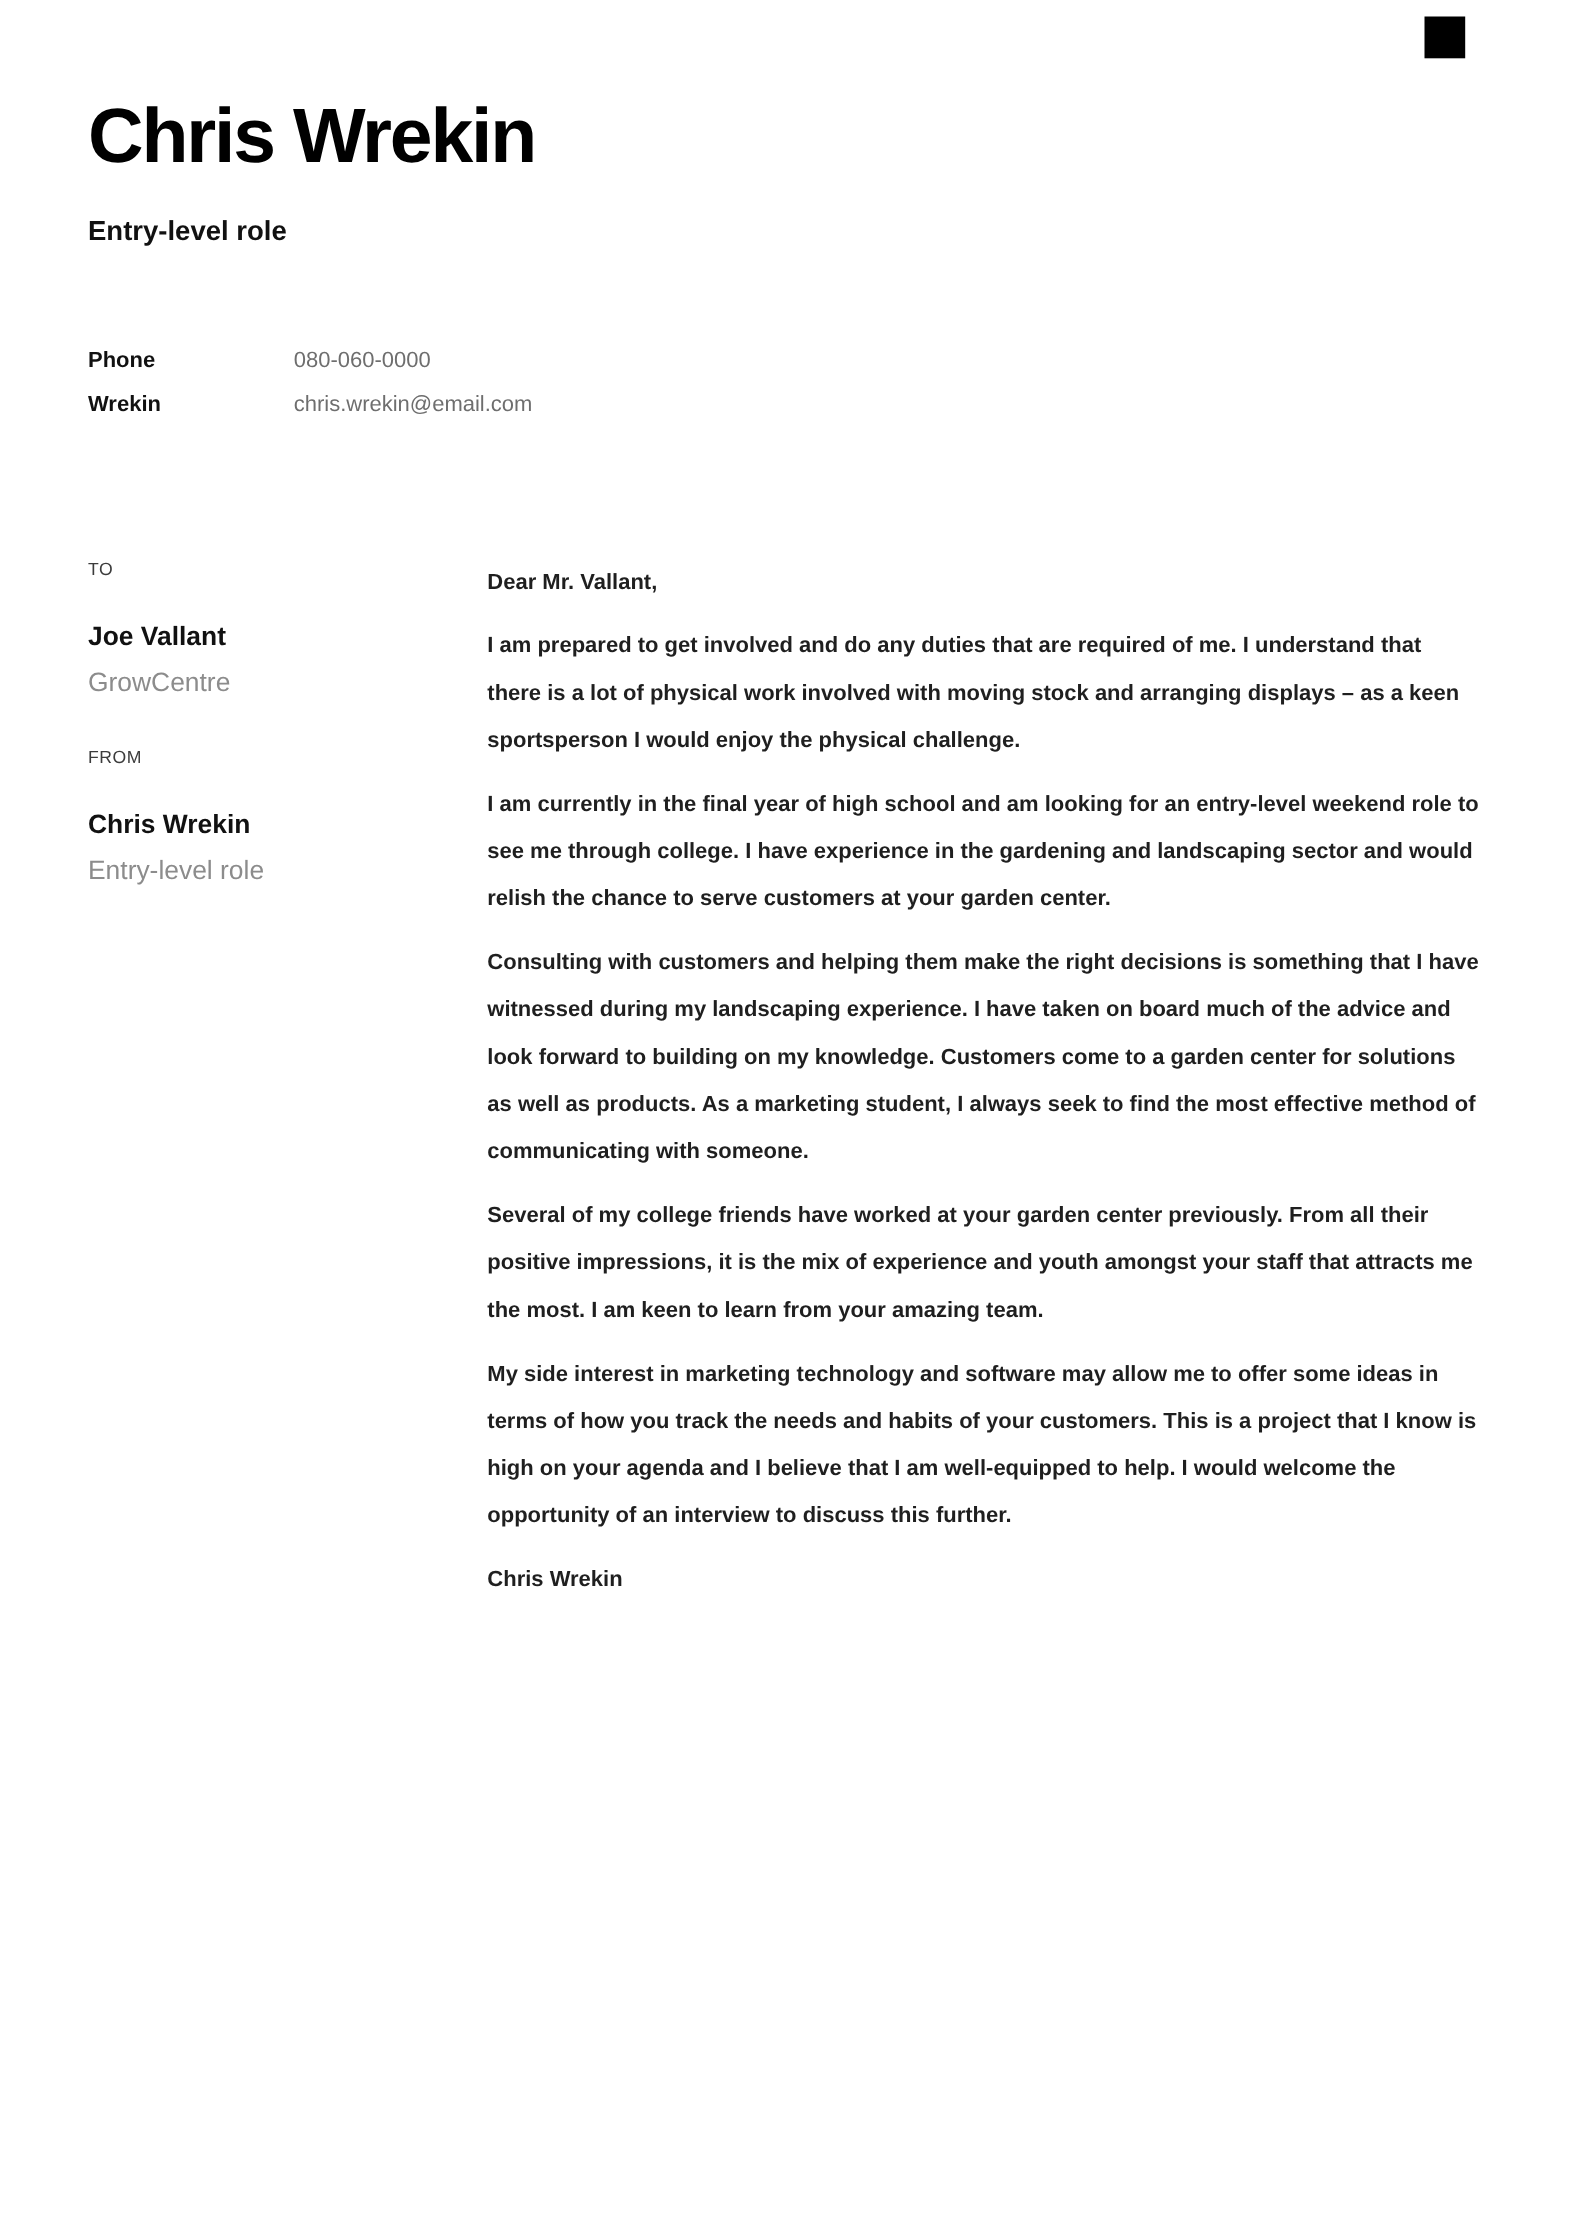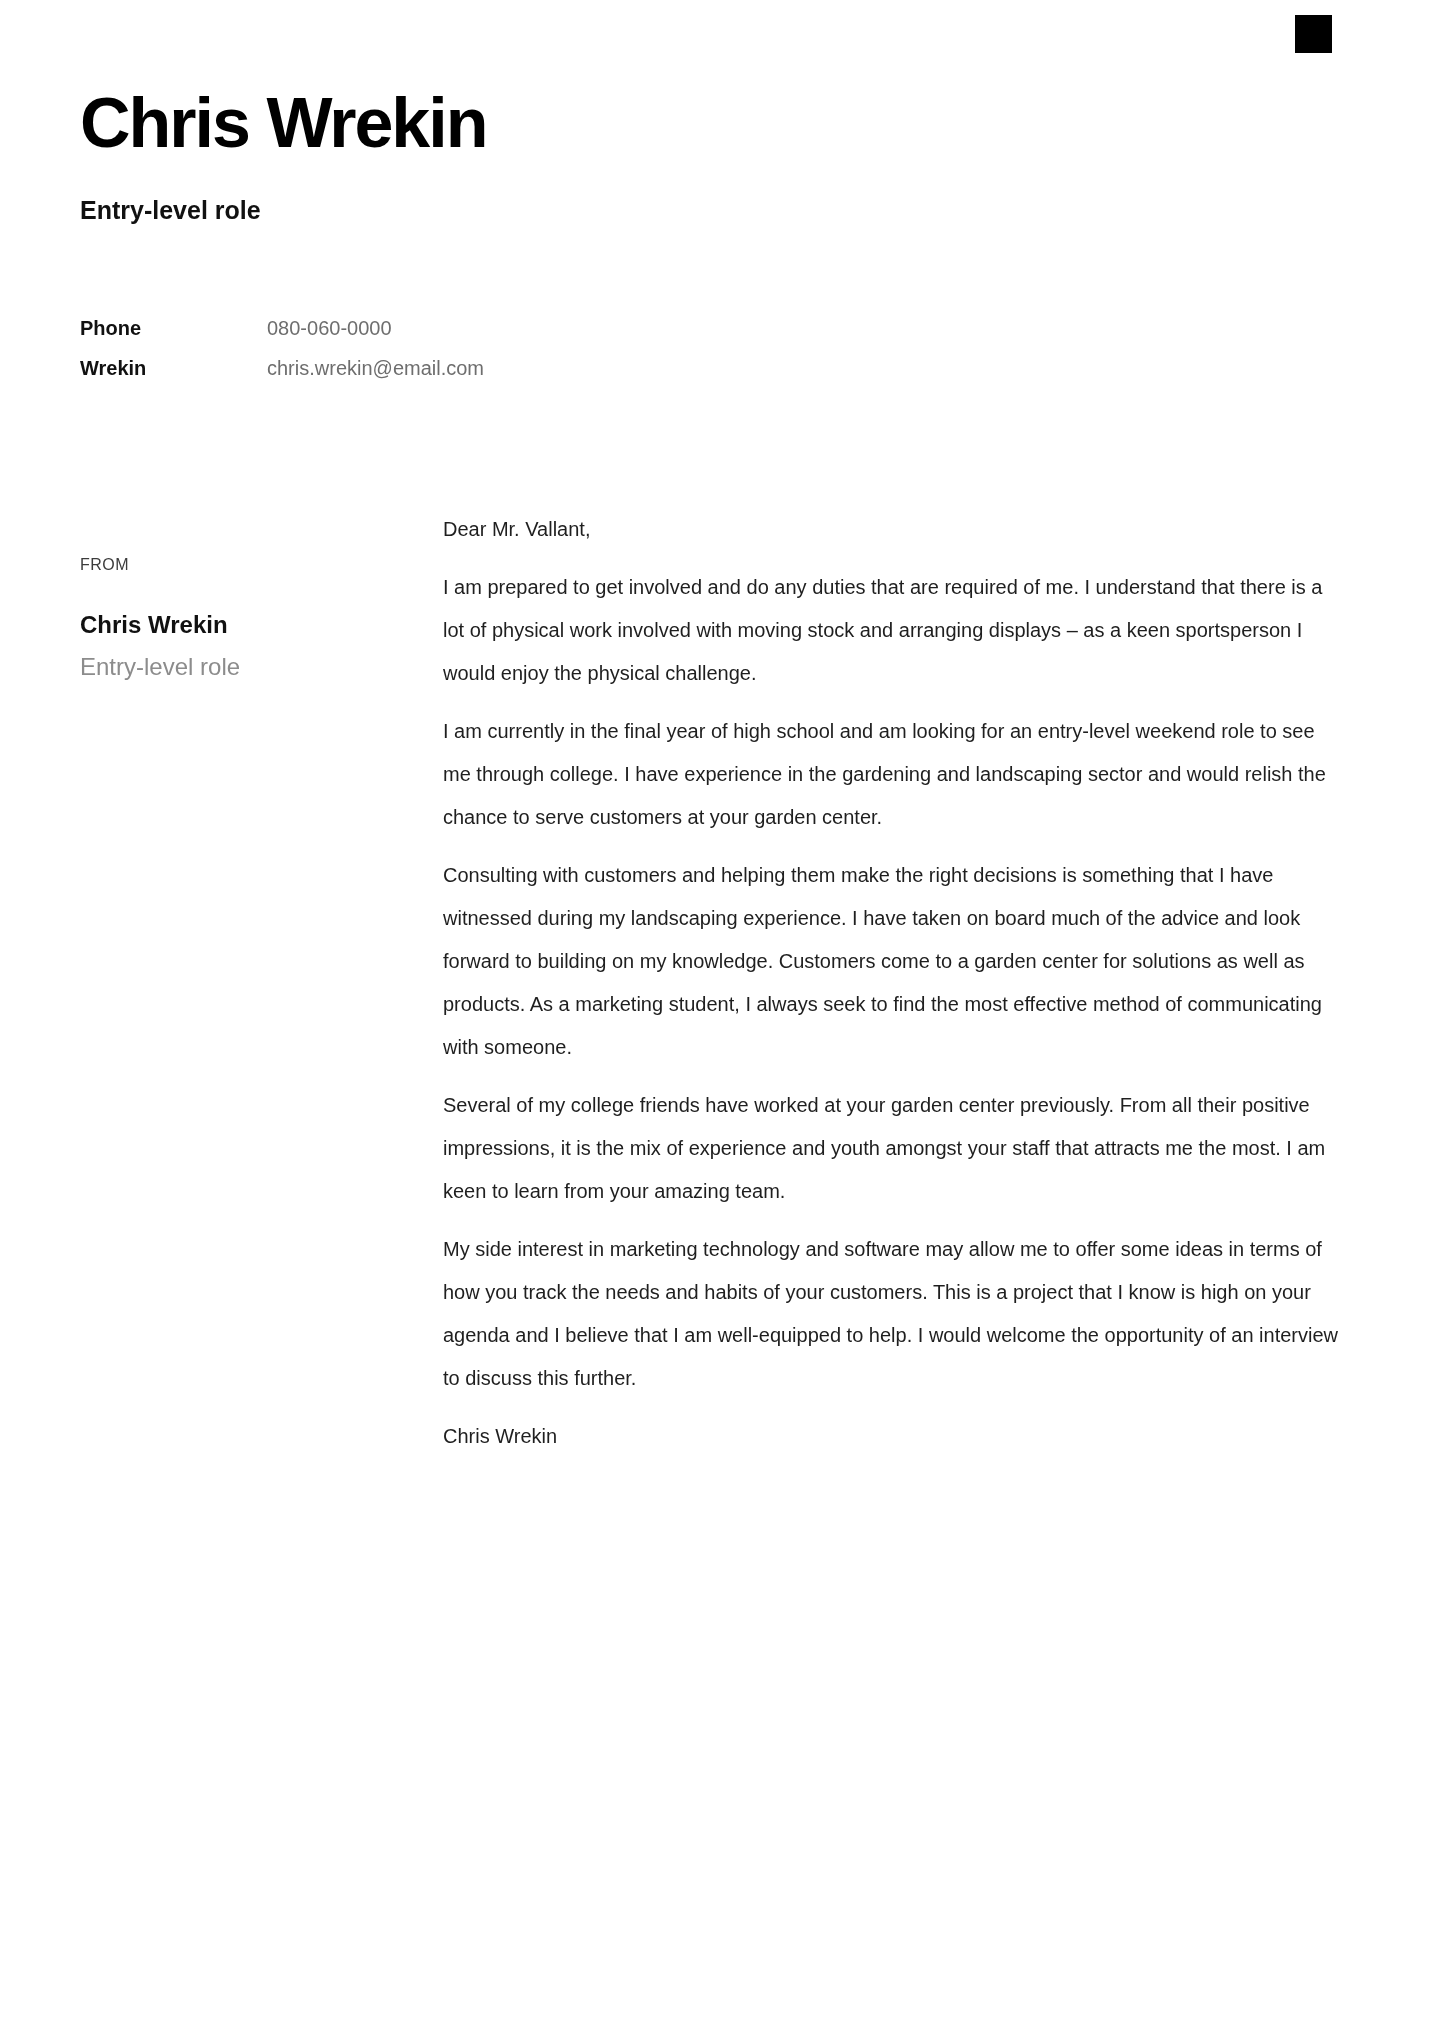--- a/index.html
+++ b/index.html
@@ -94,20 +94,21 @@
     color: #8c8c8c;
   }
   .from-block {
     margin-top: 46px;
   }
 
   
   .right-col {
     flex: 1;
     min-width: 0;
+    font-weight: bold;
   }
   .right-col p {
     font-size: 20px;
     line-height: 43px;
     color: #1f1f1f;
     margin-bottom: 15px;
   }
 </style>
 </head>
 <body>
@@ -127,20 +128,25 @@
     </div>
     <div class="contact-row">
       <div class="contact-label">Wrekin</div>
       <div class="contact-value">chris.wrekin@email.com</div>
     </div>
   </div>
 
   <div class="main">
 
     <div class="left-col">
+      <div class="to-block">
+        <div class="section-label">TO</div>
+        <div class="party-name">Joe Vallant</div>
+        <div class="party-sub">GrowCentre</div>
+      </div>
 
       <div class="from-block">
         <div class="section-label">FROM</div>
         <div class="party-name">Chris Wrekin</div>
         <div class="party-sub">Entry-level role</div>
       </div>
     </div>
 
     <div class="right-col">
       <p>Dear Mr. Vallant,</p>

